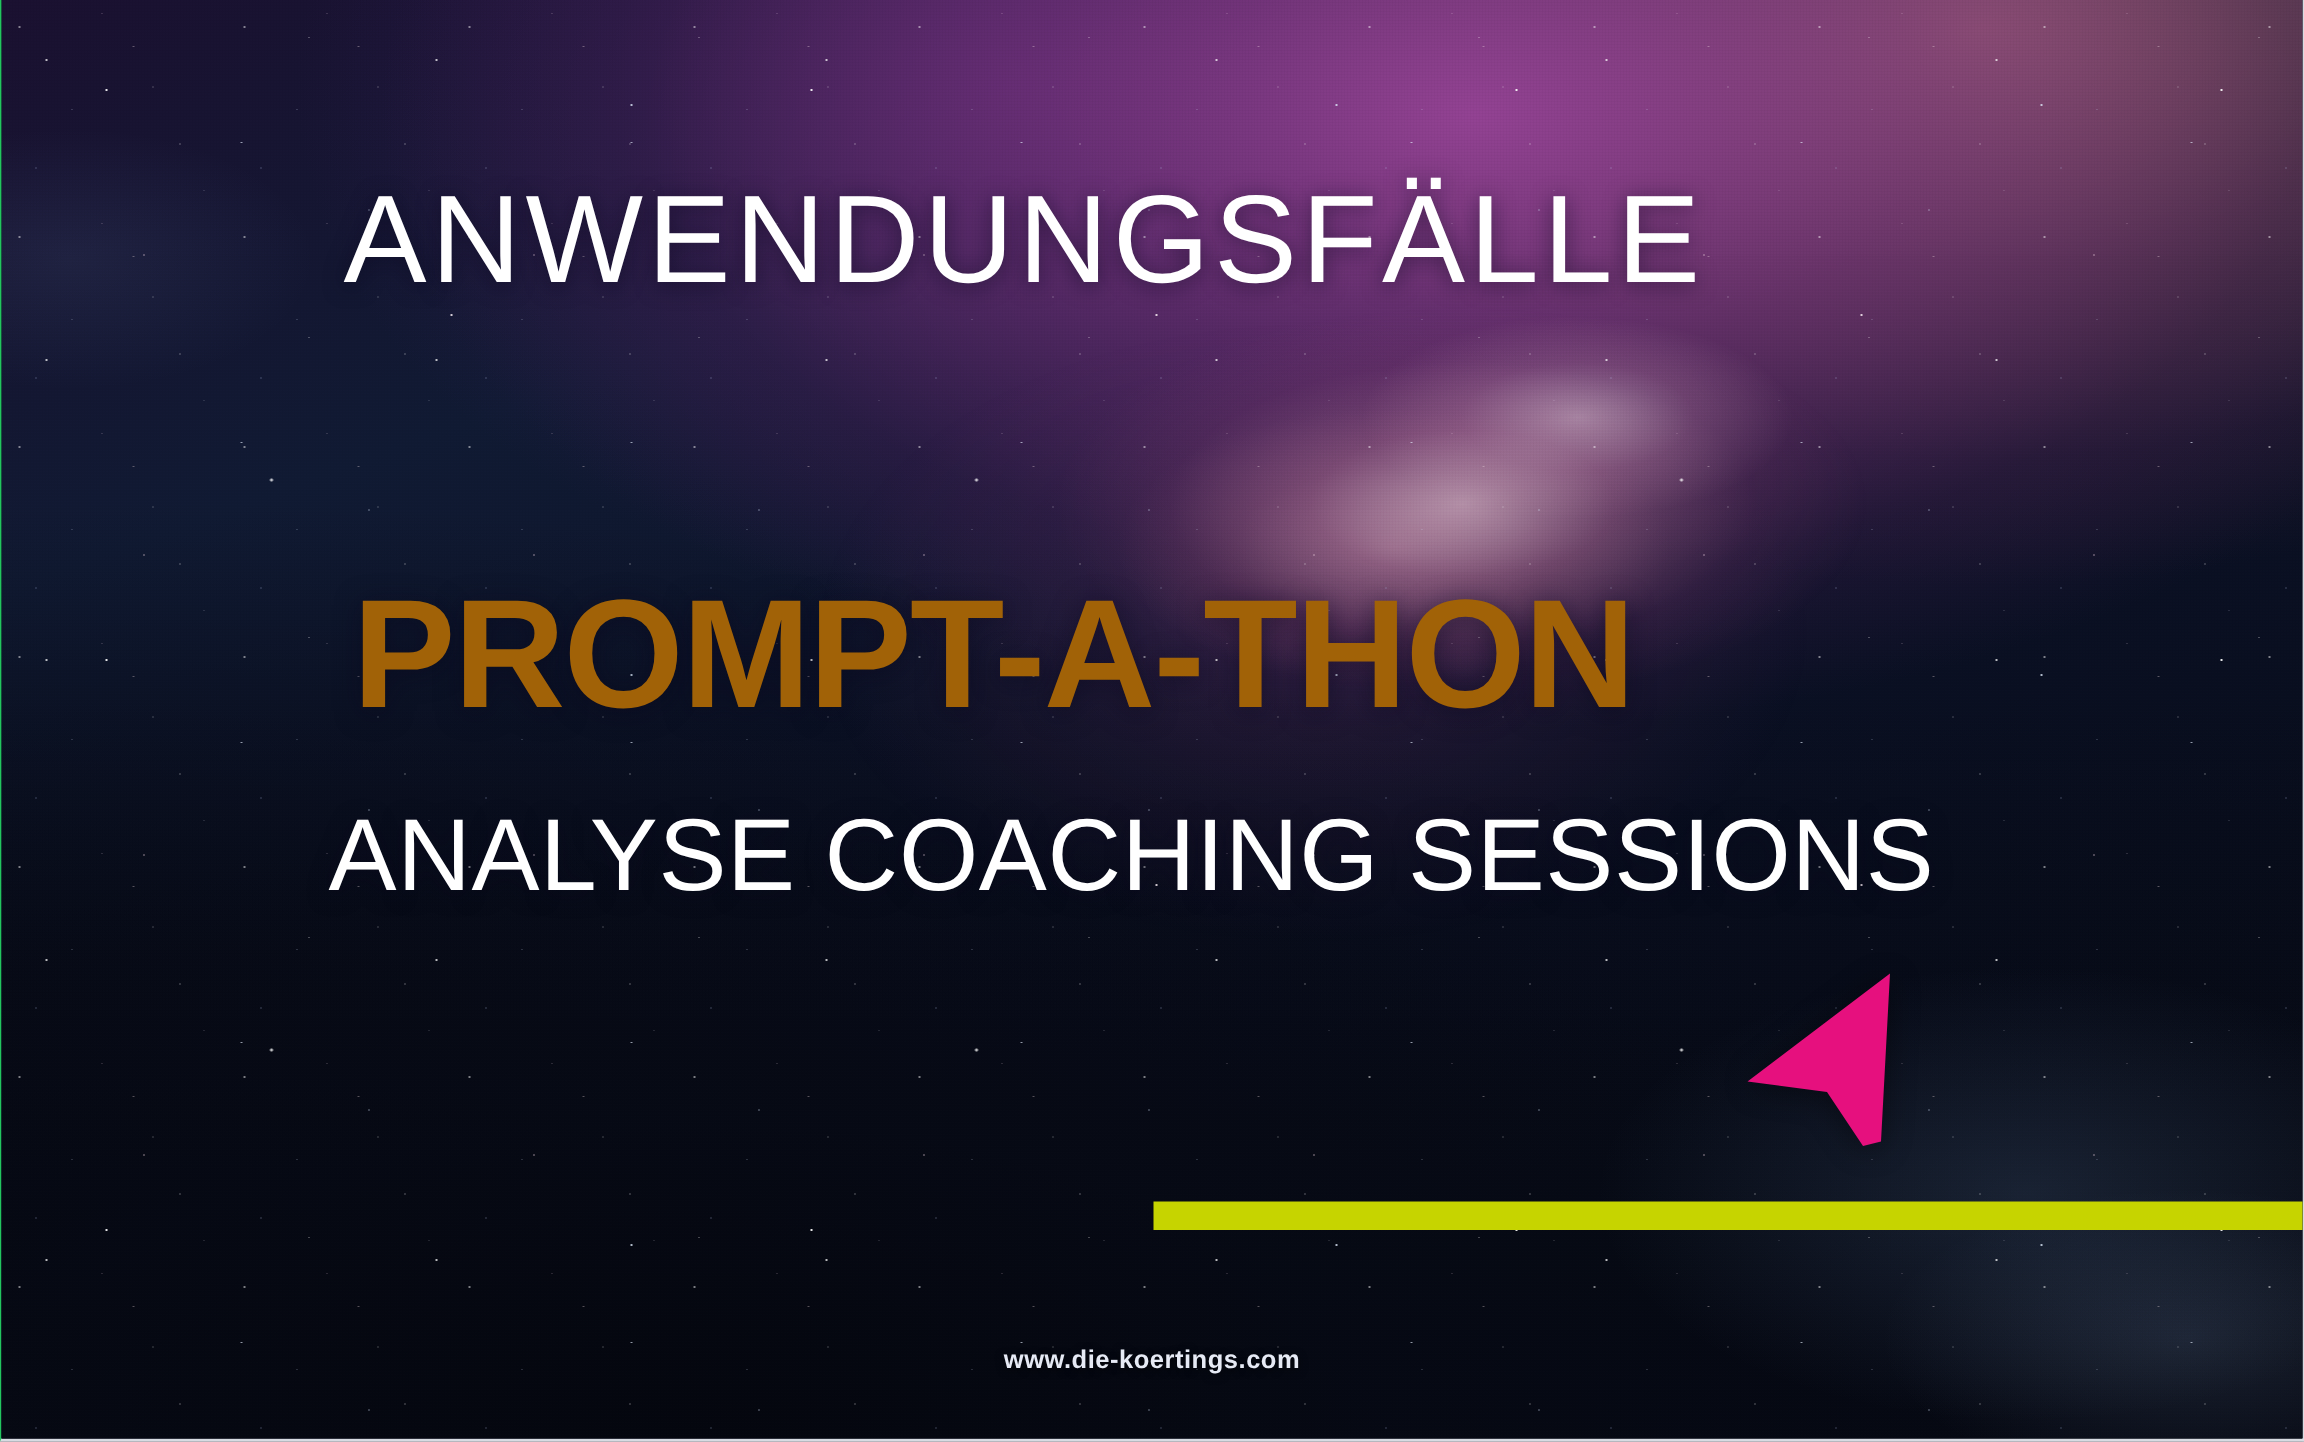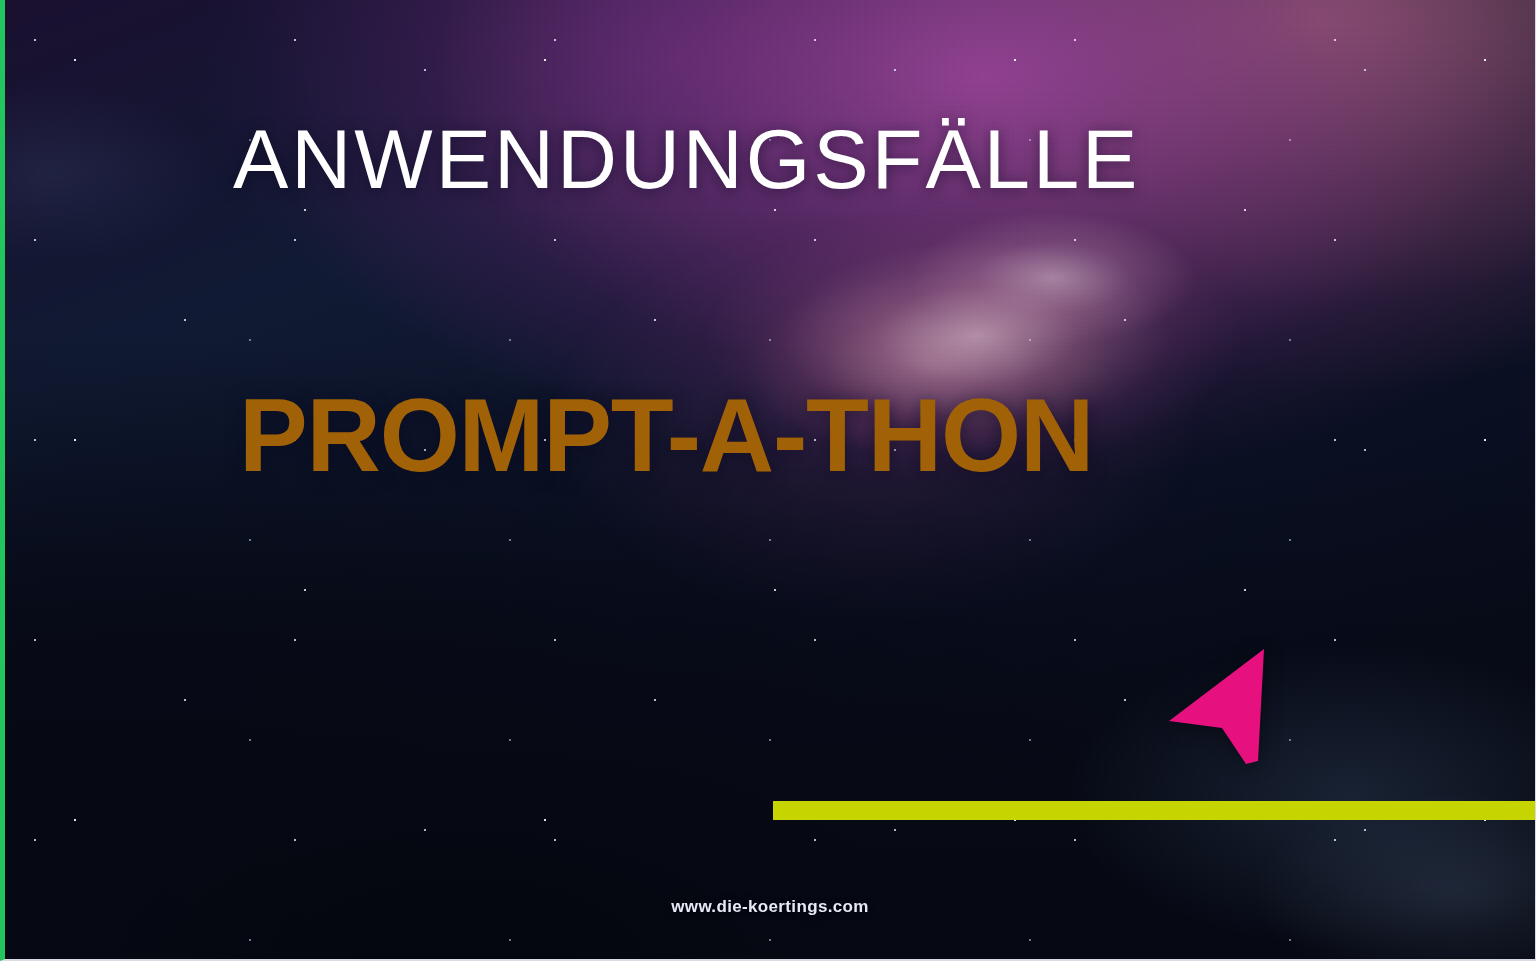--- a/index.html
+++ b/index.html
@@ -12,21 +12,21 @@
     overflow:hidden;
   }
 
   
   #slide {
     position:relative;
     width:1536px; height:961px;
     overflow:hidden;
     background:#090e1f;
     border-bottom:2px solid #d8dbe2;
-    border-left:5px solid #22c55e;
+    border-left:1px solid #22c55e;
     border-right:1px solid #d8dbe2;
   }
 
   
   .bg-layer { position:absolute; inset:0; pointer-events:none; }
 
   
   .bg-base {
     background:
       radial-gradient(115% 90% at 8% 96%,  #05070f 0%,  #070b18 32%, rgba(8,12,26,0) 68%),
@@ -196,20 +196,21 @@
   <div class="bg-layer bg-stars-far"></div>
   <div class="bg-layer bg-stars-mid"></div>
   <div class="bg-layer bg-stars-near"></div>
   <div class="bg-layer bg-grain"></div>
 
   <div class="text-stack">
     <div class="headline">ANWENDUNGSFÄLLE</div>
 
     <div class="title">PROMPT-A-THON</div>
 
+    <div class="subtitle">ANALYSE COACHING SESSIONS</div>
   </div>
 
   <div class="cursor-arrow">
     <svg viewBox="0 0 112 130" xmlns="http://www.w3.org/2000/svg" aria-hidden="true">
       <polygon points="101,9 6,81 59,88 83,124 95,121" fill="#E6107E"></polygon>
     </svg>
   </div>
 
   <div class="accent-bar"></div>
 

